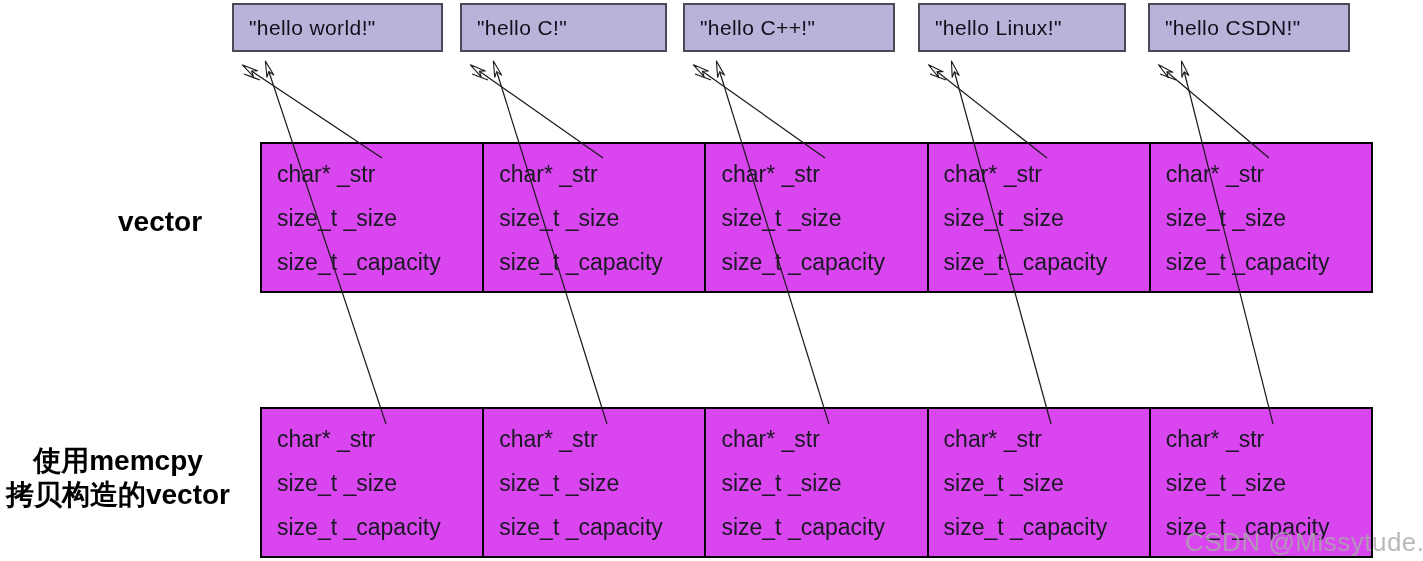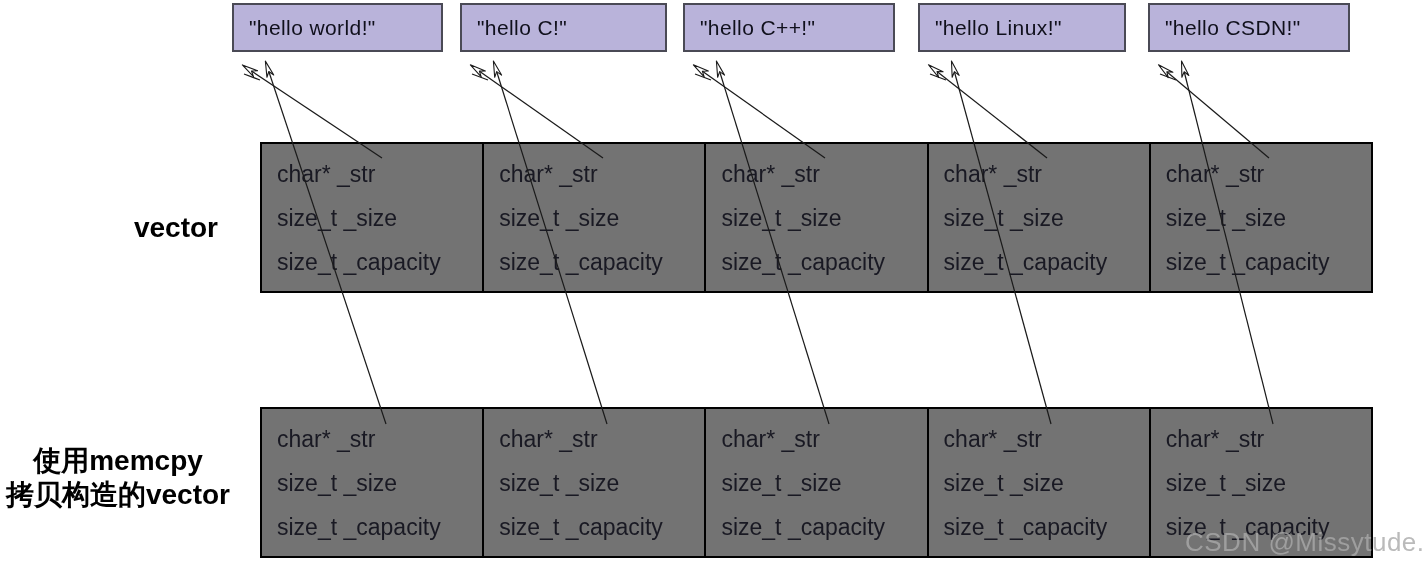--- a/index.html
+++ b/index.html
@@ -15,30 +15,30 @@
     font-size:21px;color:#10101c;letter-spacing:.4px;white-space:nowrap;
   }
   #sbox0{left:232px;width:211px}
   #sbox1{left:460px;width:207px}
   #sbox2{left:683px;width:212px}
   #sbox3{left:918px;width:208px}
   #sbox4{left:1148px;width:202px}
   
   .mrow{
     position:absolute;left:260px;width:1113px;height:151px;box-sizing:border-box;
-    display:flex;background:#737373;border:2px solid #000000;
+    display:flex;background:#d946ef;border:2px solid #000000;
   }
   #row-vector{top:142px}
   #row-memcpy{top:407px}
   .mcell{flex:1;box-sizing:border-box;border-left:2px solid #000000;padding:8px 0 0 15px;overflow:hidden;}
   .mcell:first-child{border-left:none}
   .mline{font-size:23px;color:#191923;height:44px;line-height:44px;white-space:nowrap;}
   
   .row-label{position:absolute;font-weight:bold;color:#000000;}
-  #label-vector{left:118px;top:212px;width:100px;font-size:28px;text-align:right;white-space:nowrap;}
+  #label-vector{left:118px;top:206px;width:100px;font-size:28px;text-align:left;white-space:nowrap;}
   #label-memcpy{left:-6px;top:444px;width:248px;font-size:28px;line-height:34px;text-align:center;white-space:nowrap;}
   
   .arrows{position:absolute;left:0;top:0;z-index:5;pointer-events:none;}
   
   .watermark{
     position:absolute;left:1185px;top:527px;z-index:9;
     font-size:26px;color:#a9a9a9;opacity:.8;white-space:nowrap;letter-spacing:.5px;
   }
 </style>
 </head>

